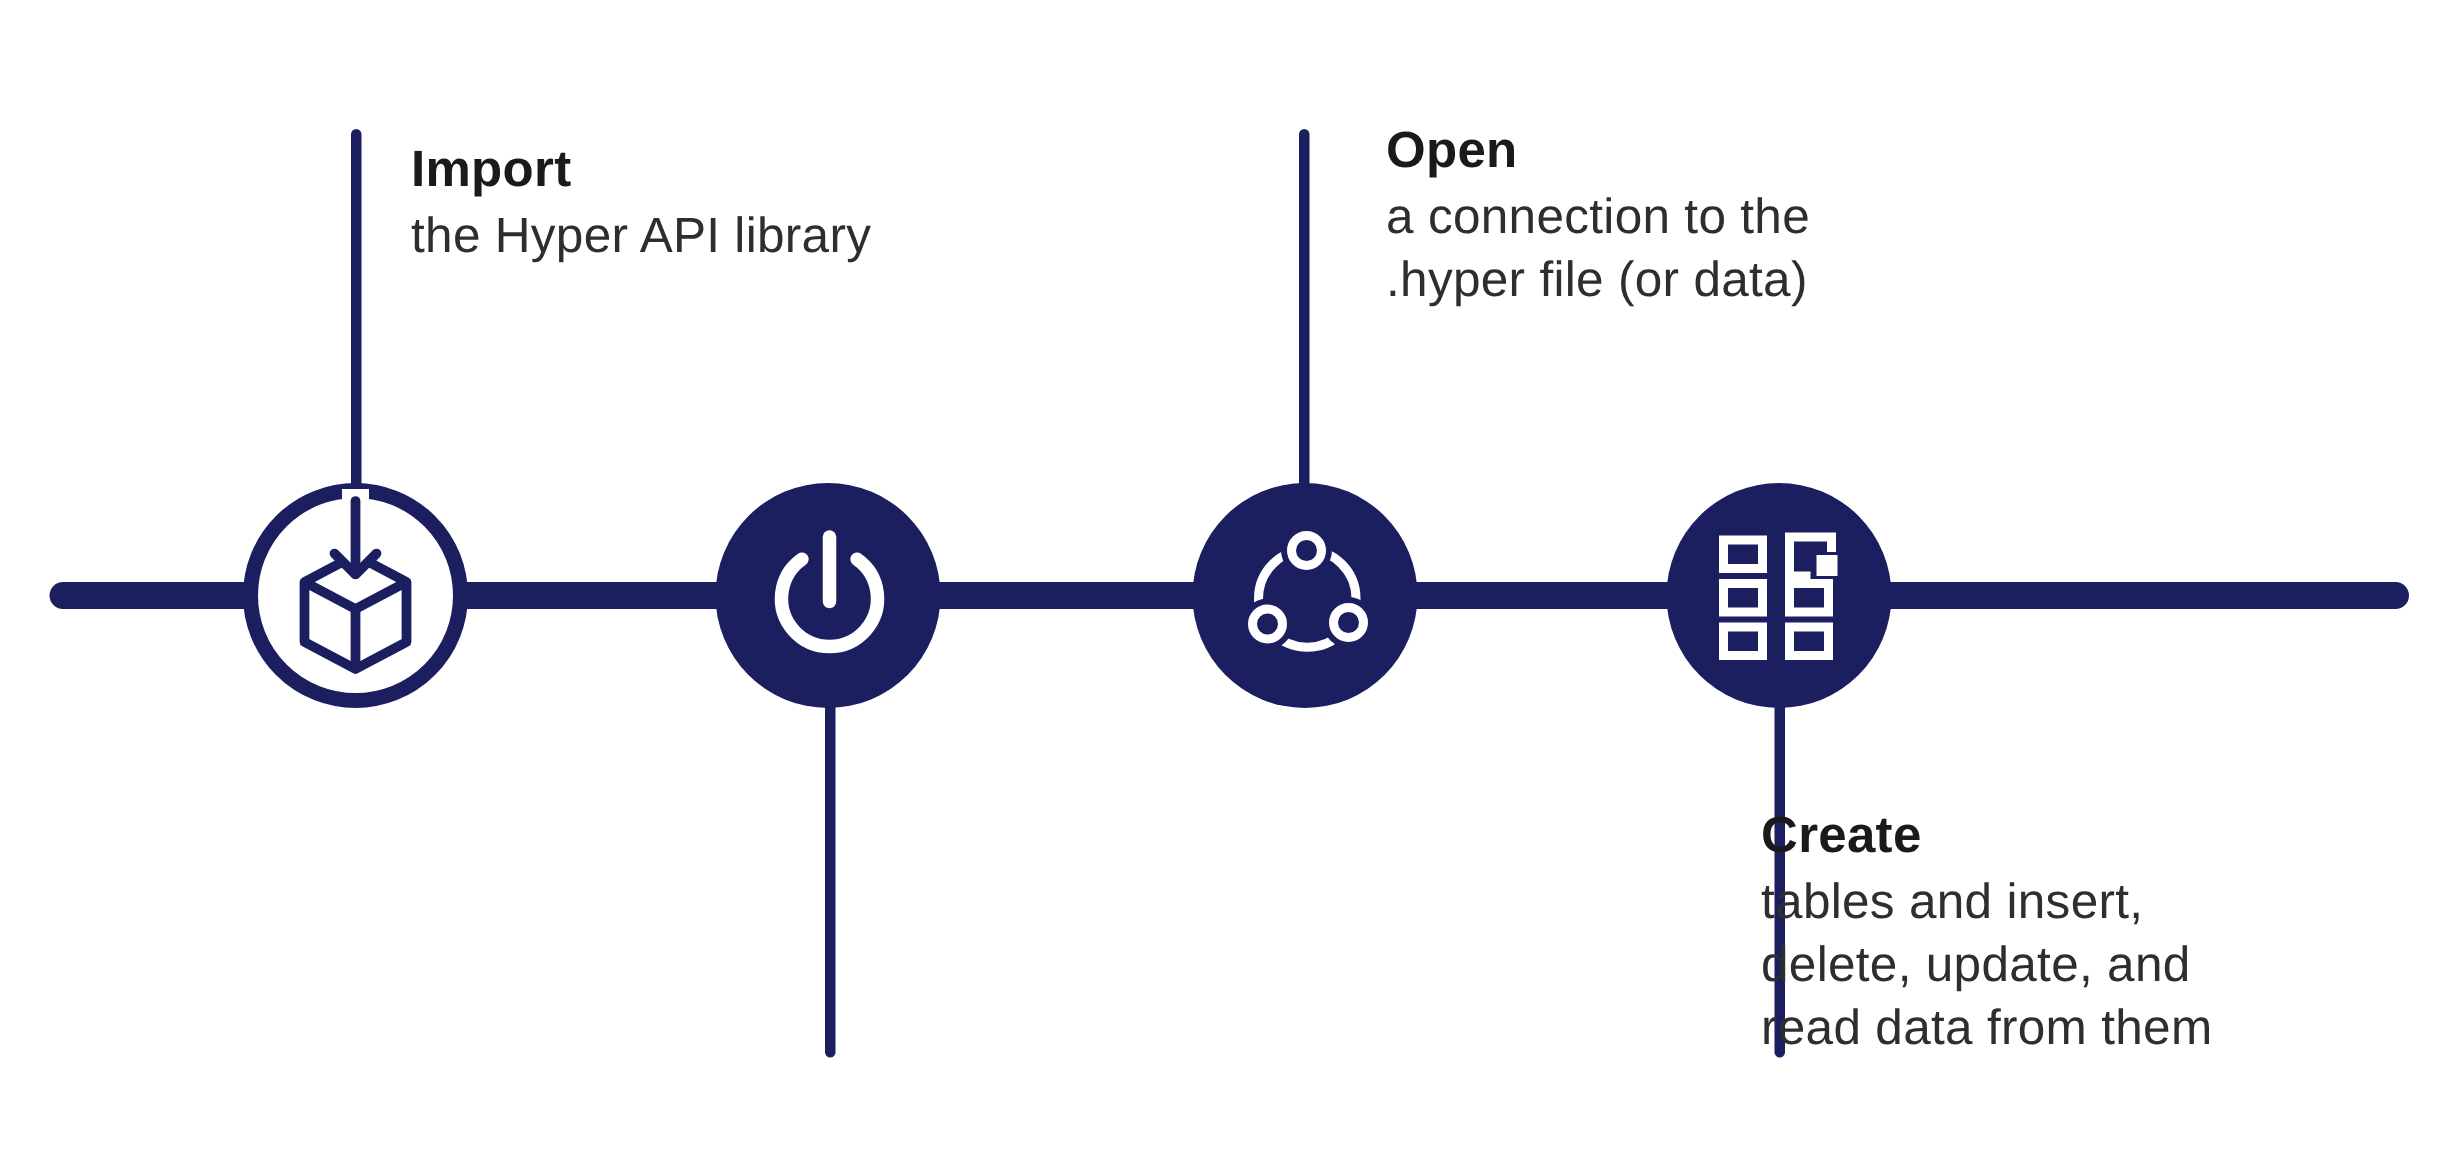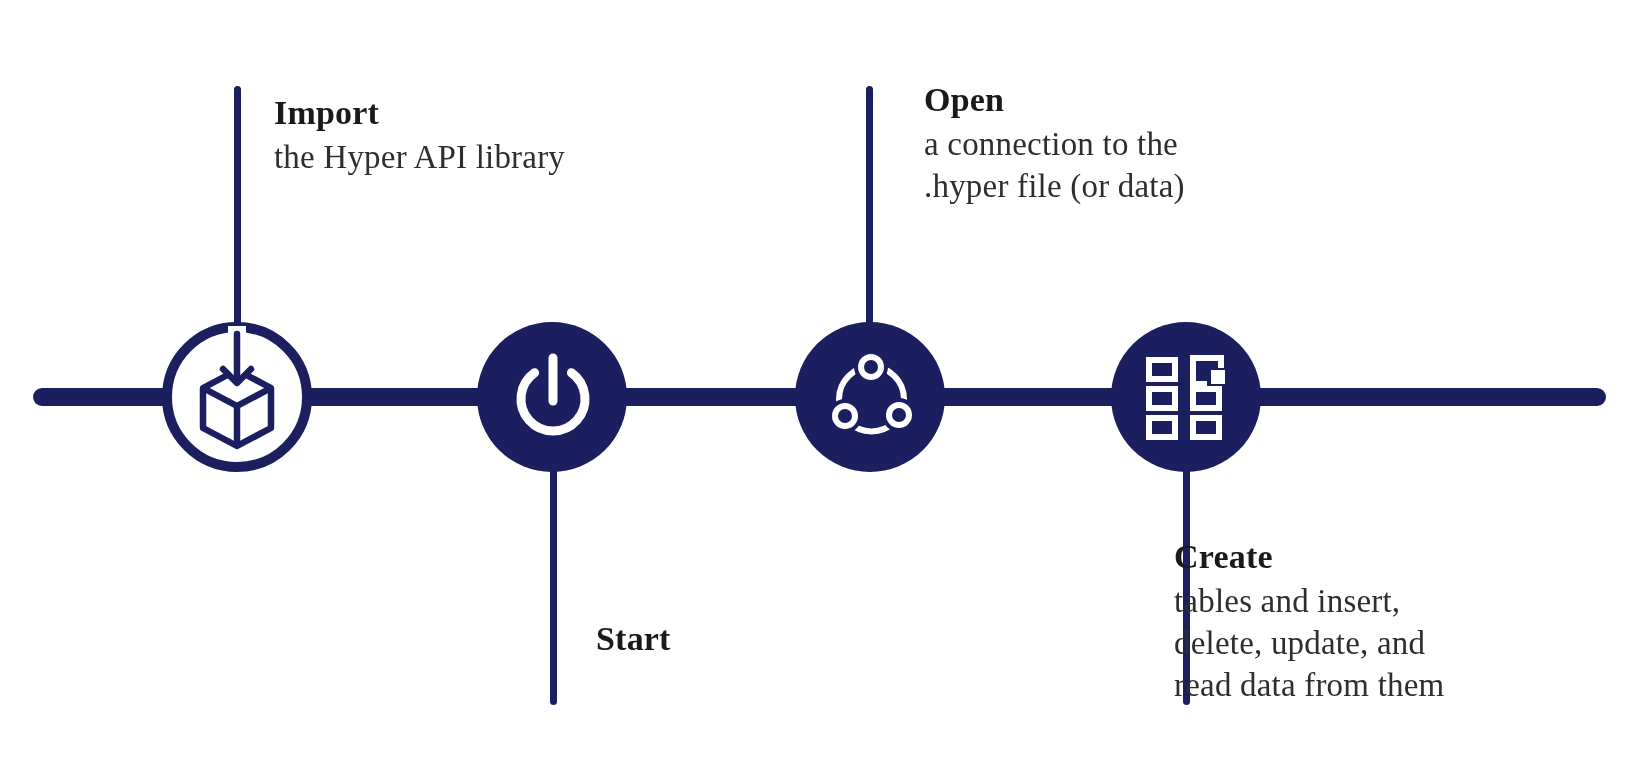--- a/index.html
+++ b/index.html
@@ -9,21 +9,21 @@
     --bg:#ffffff;
     --icon-on-dark:#ffffff;
   }
   *{margin:0;padding:0;box-sizing:border-box;}
   html,body{background:var(--bg);}
   #stage{
     position:relative;
     width:1633px;height:767px;
     background:var(--bg);
     overflow:hidden;
-    font-family:Liberation Serif, serif;
+    font-family:Liberation Sans, sans-serif;
     padding-left:37px;
   }
   .hline{
     position:absolute;
     left:33px;top:388px;width:1573px;height:18px;
     background:var(--navy);
     border-radius:9px;
     z-index:1;
   }
   .vline{
@@ -114,21 +114,20 @@
 
   <div class="vline s2-vline"></div>
   <div class="node-circle filled s2-circle"></div>
   <div class="node-icon s2-icon">
     <svg viewBox="0 0 150 150">
       <path class="st-white" stroke-width="9" stroke-linecap="round" d="M94.4 50.8 A32 32 0 1 1 57.6 50.8"></path>
       <line class="st-white" stroke-width="9" stroke-linecap="round" x1="76" y1="36" x2="76" y2="79"></line>
     </svg>
   </div>
   <div class="label s2-label">
-    <div class="title">Start</div>
   </div>
 
   <div class="vline s3-vline"></div>
   <div class="node-circle filled s3-circle"></div>
   <div class="node-icon s3-icon">
     <svg viewBox="0 0 150 150">
       <circle class="st-white" stroke-width="6" cx="76.5" cy="77" r="32.5"></circle>
       <circle class="f-navy" cx="76" cy="45" r="17"></circle>
       <circle class="st-white f-navy" stroke-width="6" cx="76" cy="45" r="10"></circle>
       <circle class="f-navy" cx="50" cy="94" r="17"></circle>

